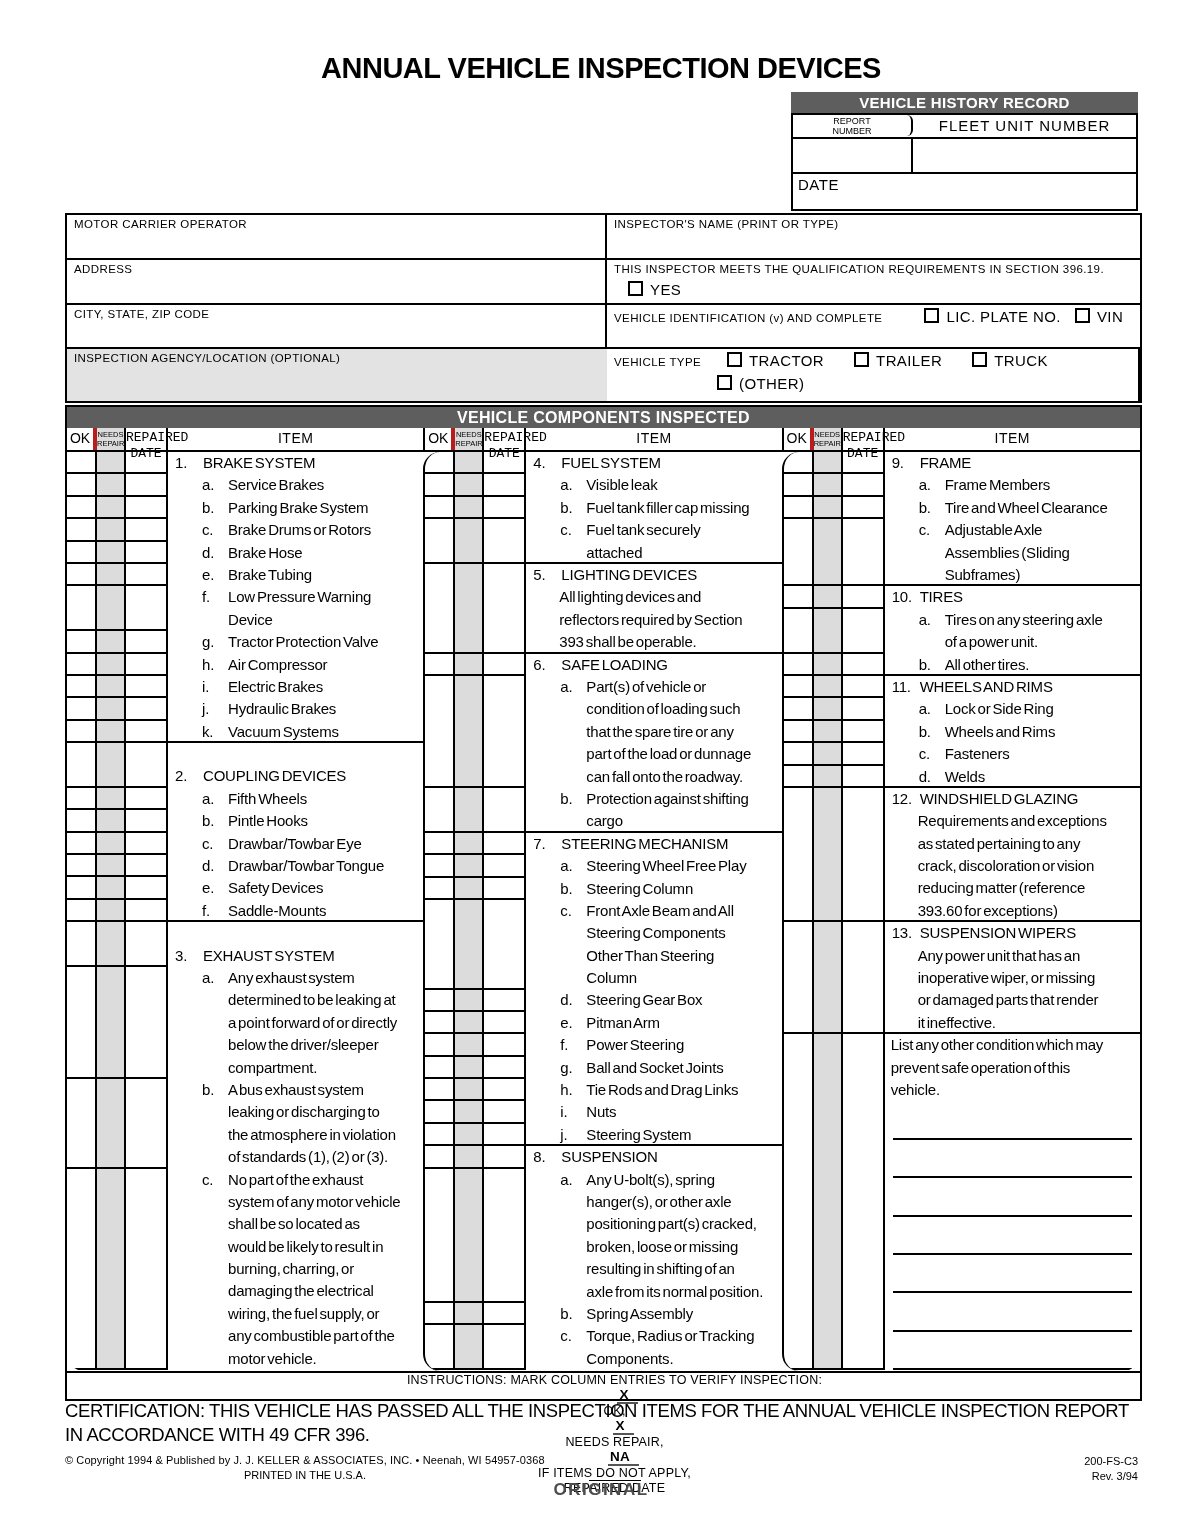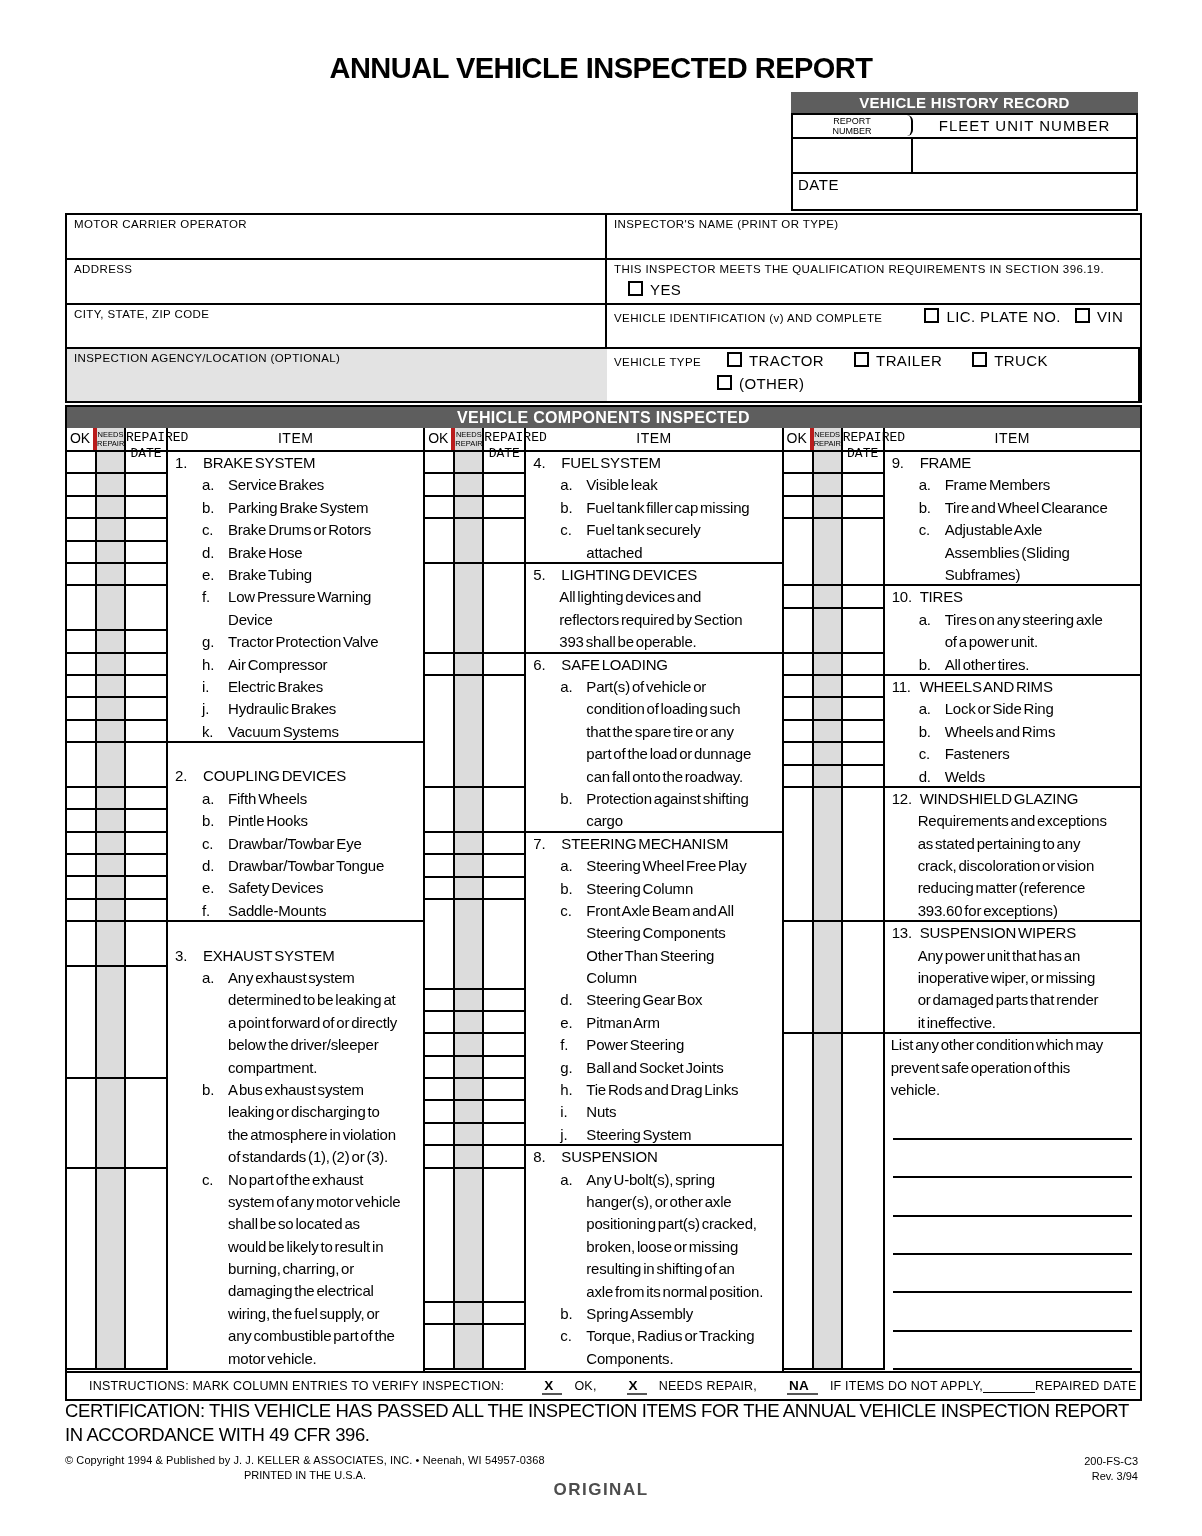--- a/index.html
+++ b/index.html
@@ -45,60 +45,60 @@
   .hgroup{flex:1;display:flex;min-width:0;}
   .hgroup + .hgroup{border-left:2px solid #000;}
   .h-ok{width:30px;flex:0 0 30px;border-right:4px solid #b91c1c;box-sizing:border-box;
         font-size:14px;text-align:center;line-height:20px;}
   .h-nr{width:29px;flex:0 0 29px;border-right:2px solid #000;box-sizing:border-box;background:#dcdcdc;
         font-size:7.5px;text-align:center;white-space:pre-line;line-height:1.25;padding-top:2px;}
   .h-rd{width:42px;flex:0 0 42px;border-right:2px solid #000;box-sizing:border-box;
         font-size:13px;text-align:center;white-space:pre-line;line-height:1.25;padding-top:2px;font-family:Liberation Mono, monospace;}
   .h-item{flex:1;font-size:14px;text-align:center;line-height:20px;letter-spacing:.5px;}
   .comp-body{display:flex;height:919px;overflow:hidden;}
-  .comp-col{flex:1;min-width:0;overflow:hidden;}
+  .comp-col{flex:1;min-width:0;overflow:hidden;border-radius:17px;}
   .comp-col + .comp-col{border-left:2px solid #000;}
   .section{display:flex;}
   .cells{flex:0 0 101px;display:flex;}
   .ccol{box-sizing:border-box;border-right:2px solid #000;}
   .ccol.ok{width:30px;}
   .ccol.nr{width:29px;background:#dcdcdc;}
   .ccol.rd{width:42px;}
   .cell{box-sizing:border-box;border-bottom:2px solid #000;width:100%;}
   .itext{flex:1;min-width:0;overflow:hidden;}
   .itext.bt{border-top:2px solid #000;margin-top:-2px;}
   .ln{height:22.4px;line-height:22.4px;font-size:15px;letter-spacing:-.2px;word-spacing:-2px;white-space:nowrap;}
   .ln .pre{display:inline-block;}
   .ln.h{padding-left:7px;} .ln.h .pre{width:28px;}
   .ln.a{padding-left:34px;} .ln.a .pre{width:26px;}
   .ln.c{padding-left:60px;}
   .ln.p{padding-left:33px;}
   .ln.f{padding-left:6px;white-space:normal;}
   .wline{height:38.4px;border-bottom:2px solid #000;margin:0 8px;box-sizing:border-box;}
   .instr{border-top:2px solid #000;height:26px;display:flex;align-items:center;
-         font-size:12.5px;letter-spacing:.2px;padding-left:22px;white-space:nowrap;}
+         font-size:12.5px;letter-spacing:.2px;padding-left:22px;white-space:nowrap;flex-direction:column;}
   .mark{font-weight:bold;font-size:13.5px;border-bottom:2px solid #555;padding:0 9px 0 2px;
         margin:0 12px 0 30px;}
   .mark.first{margin-left:38px;}
   .blank-rule{display:inline-block;width:52px;height:13px;border-bottom:1px solid #000;}
   
   .cert{position:absolute;left:65px;top:1399px;width:1082px;font-size:18.5px;
         letter-spacing:-.4px;line-height:1.3;}
   .copyright{position:absolute;left:65px;top:1454px;font-size:11px;letter-spacing:.1px;}
   .printed{position:absolute;left:65px;top:1469px;width:480px;text-align:center;font-size:11px;}
   .formnum{position:absolute;right:64px;top:1454px;text-align:right;font-size:11px;line-height:1.35;}
   .original{position:absolute;left:0;top:1480px;width:100%;text-align:center;
             font-size:17px;font-weight:bold;color:#4d4d4d;letter-spacing:1.5px;}
 </style>
 </head>
 <body>
 
 <div class="page">
 
-  <div class="title">ANNUAL VEHICLE INSPECTED REPORT</div>
+  <div class="title">ANNUAL VEHICLE INSPECTION DEVICES</div>
 
   <div class="history">
     <div class="vh-bar">VEHICLE HISTORY RECORD</div>
     <div class="vh-grid">
       <div class="vh-row vh-labels">
         <div class="vh-report">REPORT
 NUMBER</div>
         <div class="vh-fleet">FLEET UNIT NUMBER</div>
       </div>
       <div class="vh-row vh-values">

